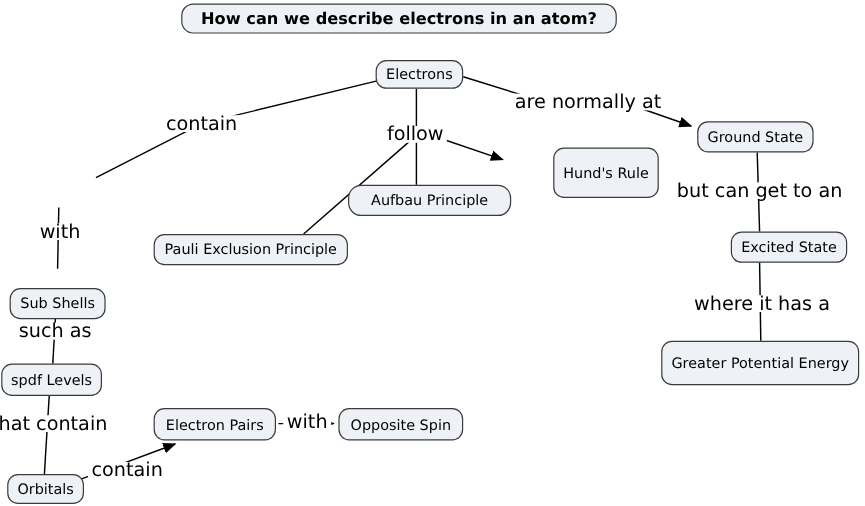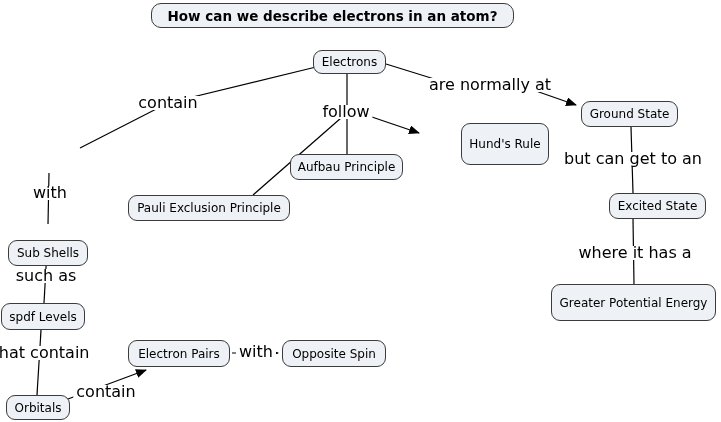--- a/index.html
+++ b/index.html
@@ -84,21 +84,21 @@
 
   <div class="node title-node" style="left:151px;top:3px;width:363px;height:25px;">How can we describe electrons in an atom?</div>
 
   <div class="node" style="left:313px;top:50px;width:73px;height:24px;">Electrons</div>
   <div class="node" style="left:8px;top:240px;width:80px;height:26px;">Sub Shells</div>
   <div class="node" style="left:1px;top:303px;width:84px;height:27px;">spdf Levels</div>
   <div class="node" style="left:6px;top:395px;width:64px;height:25px;">Orbitals</div>
   <div class="node" style="left:128px;top:340px;width:102px;height:27px;">Electron Pairs</div>
   <div class="node" style="left:282px;top:340px;width:104px;height:27px;">Opposite Spin</div>
   <div class="node" style="left:128px;top:195px;width:162px;height:26px;">Pauli Exclusion Principle</div>
-  <div class="node" style="left:290px;top:154px;width:113px;height:26px;">Aufbau Principle</div>
+  <div class="node" style="left:290px;top:154px;width:136px;height:26px;border-radius:11px;">Aufbau Principle</div>
   <div class="node" style="left:424px;top:123px;width:88px;height:42px;margin-left:37px;">Hund's Rule</div>
   <div class="node" style="left:581px;top:101px;width:97px;height:26px;">Ground State</div>
   <div class="node" style="left:585px;top:193px;width:97px;height:26px;margin-left:24px;">Excited State</div>
   <div class="node" style="left:551px;top:284px;width:165px;height:37px;">Greater Potential Energy</div>
 
   <div class="edge-label" style="left:168px;top:103px;">contain</div>
   <div class="edge-label" style="left:346px;top:112px;">follow</div>
   <div class="edge-label" style="left:490px;top:85px;">are normally at</div>
   <div class="edge-label" style="left:50px;top:193px;">with</div>
   <div class="edge-label" style="left:46px;top:276px;">such as</div>

